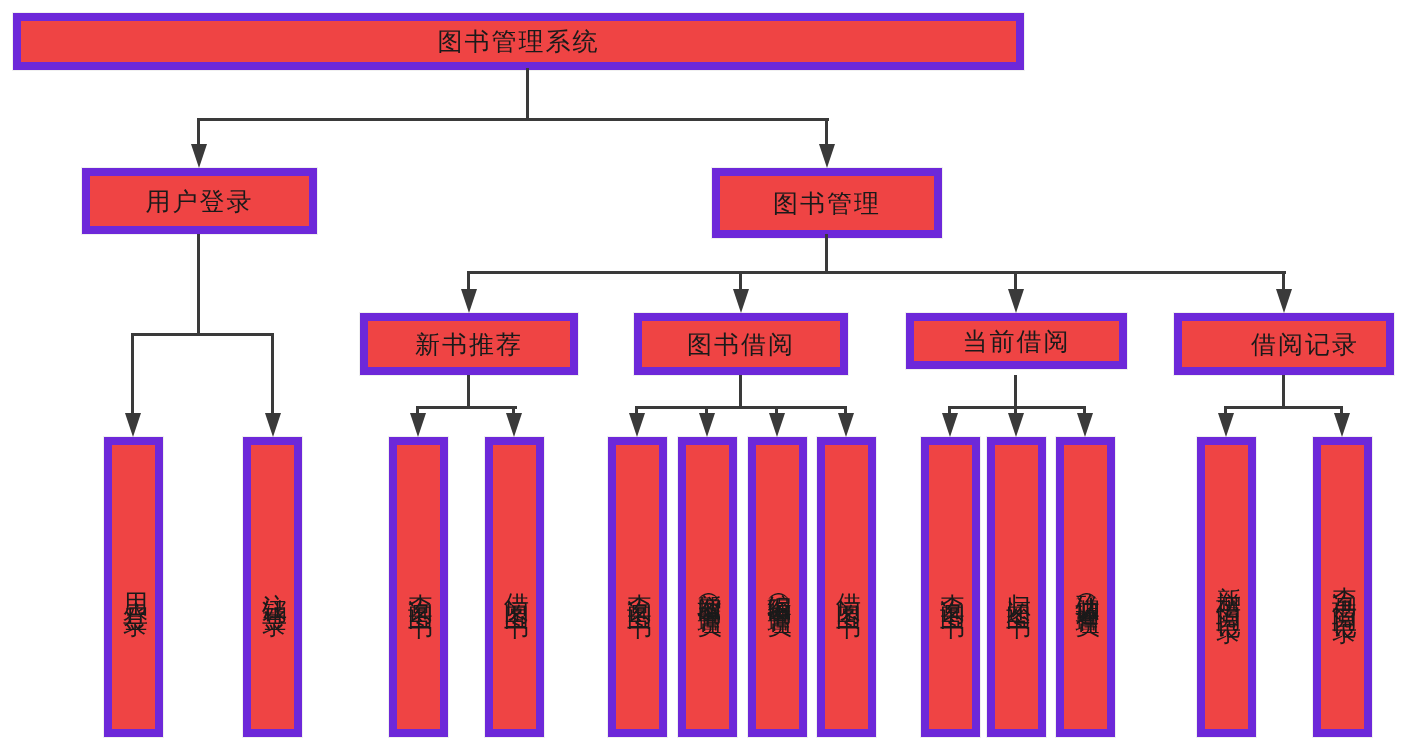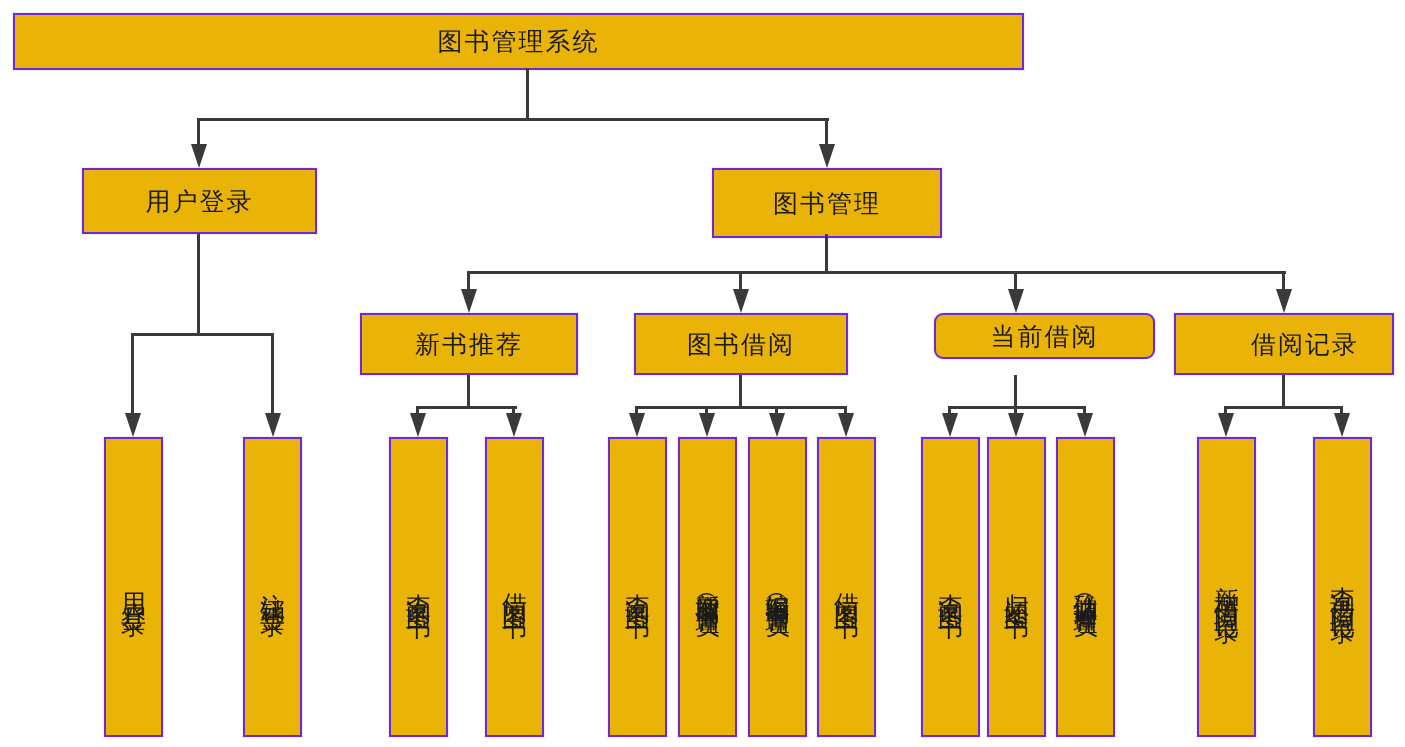--- a/index.html
+++ b/index.html
@@ -6,29 +6,30 @@
   #canvas{
     position:relative;
     width:1405px;height:747px;
     background:#ffffff;
     overflow:hidden;
     font-family:"Liberation Sans","DejaVu Sans",sans-serif;
   }
   .node{
     position:absolute;
     box-sizing:border-box;
-    background:#eab308;
-    border:2px solid #6d28d9;
+    background:#ef4444;
+    border:8px solid #6d28d9;
     color:#1a1a1a;
     display:flex;
     align-items:center;
     justify-content:center;
     font-size:25px;
     letter-spacing:2px;
     box-shadow:0 0 0 1px rgba(0,0,0,0.06);
+    font-family:Liberation Mono, monospace;
   }
   .leaf{
     writing-mode:vertical-rl;
     text-orientation:mixed;
     font-size:25px;
     letter-spacing:7px;
     line-height:1;
   }
   .leaf.tight{
     font-size:24px;
@@ -82,21 +83,21 @@
   <div class="arr" style="left:461px;top:289px;"></div>
   <div class="vl" style="left:739px;top:271px;height:24px;"></div>
   <div class="arr" style="left:733px;top:289px;"></div>
   <div class="vl" style="left:1014px;top:271px;height:24px;"></div>
   <div class="arr" style="left:1008px;top:289px;"></div>
   <div class="vl" style="left:1282px;top:271px;height:24px;"></div>
   <div class="arr" style="left:1276px;top:289px;"></div>
 
   <div class="node" style="left:634px;top:313px;width:214px;height:62px;">图书借阅</div>
   <div class="node" style="left:360px;top:313px;width:218px;height:62px;">新书推荐</div>
-  <div class="node" style="left:934px;top:313px;width:221px;height:46px;border-radius:9px;">当前借阅</div>
+  <div class="node" style="left:906px;top:313px;width:221px;height:56px;">当前借阅</div>
   <div class="node" style="left:1174px;top:313px;width:220px;height:62px;padding-left:42px;">借阅记录</div>
 
   <div class="vl" style="left:467px;top:375px;height:33px;"></div>
   <div class="hl" style="left:416px;top:406px;width:101px;"></div>
   <div class="vl" style="left:416px;top:406px;height:13px;"></div>
   <div class="arr" style="left:410px;top:413px;"></div>
   <div class="vl" style="left:512px;top:406px;height:13px;"></div>
   <div class="arr" style="left:506px;top:413px;"></div>
 
   <div class="vl" style="left:739px;top:375px;height:33px;"></div>

